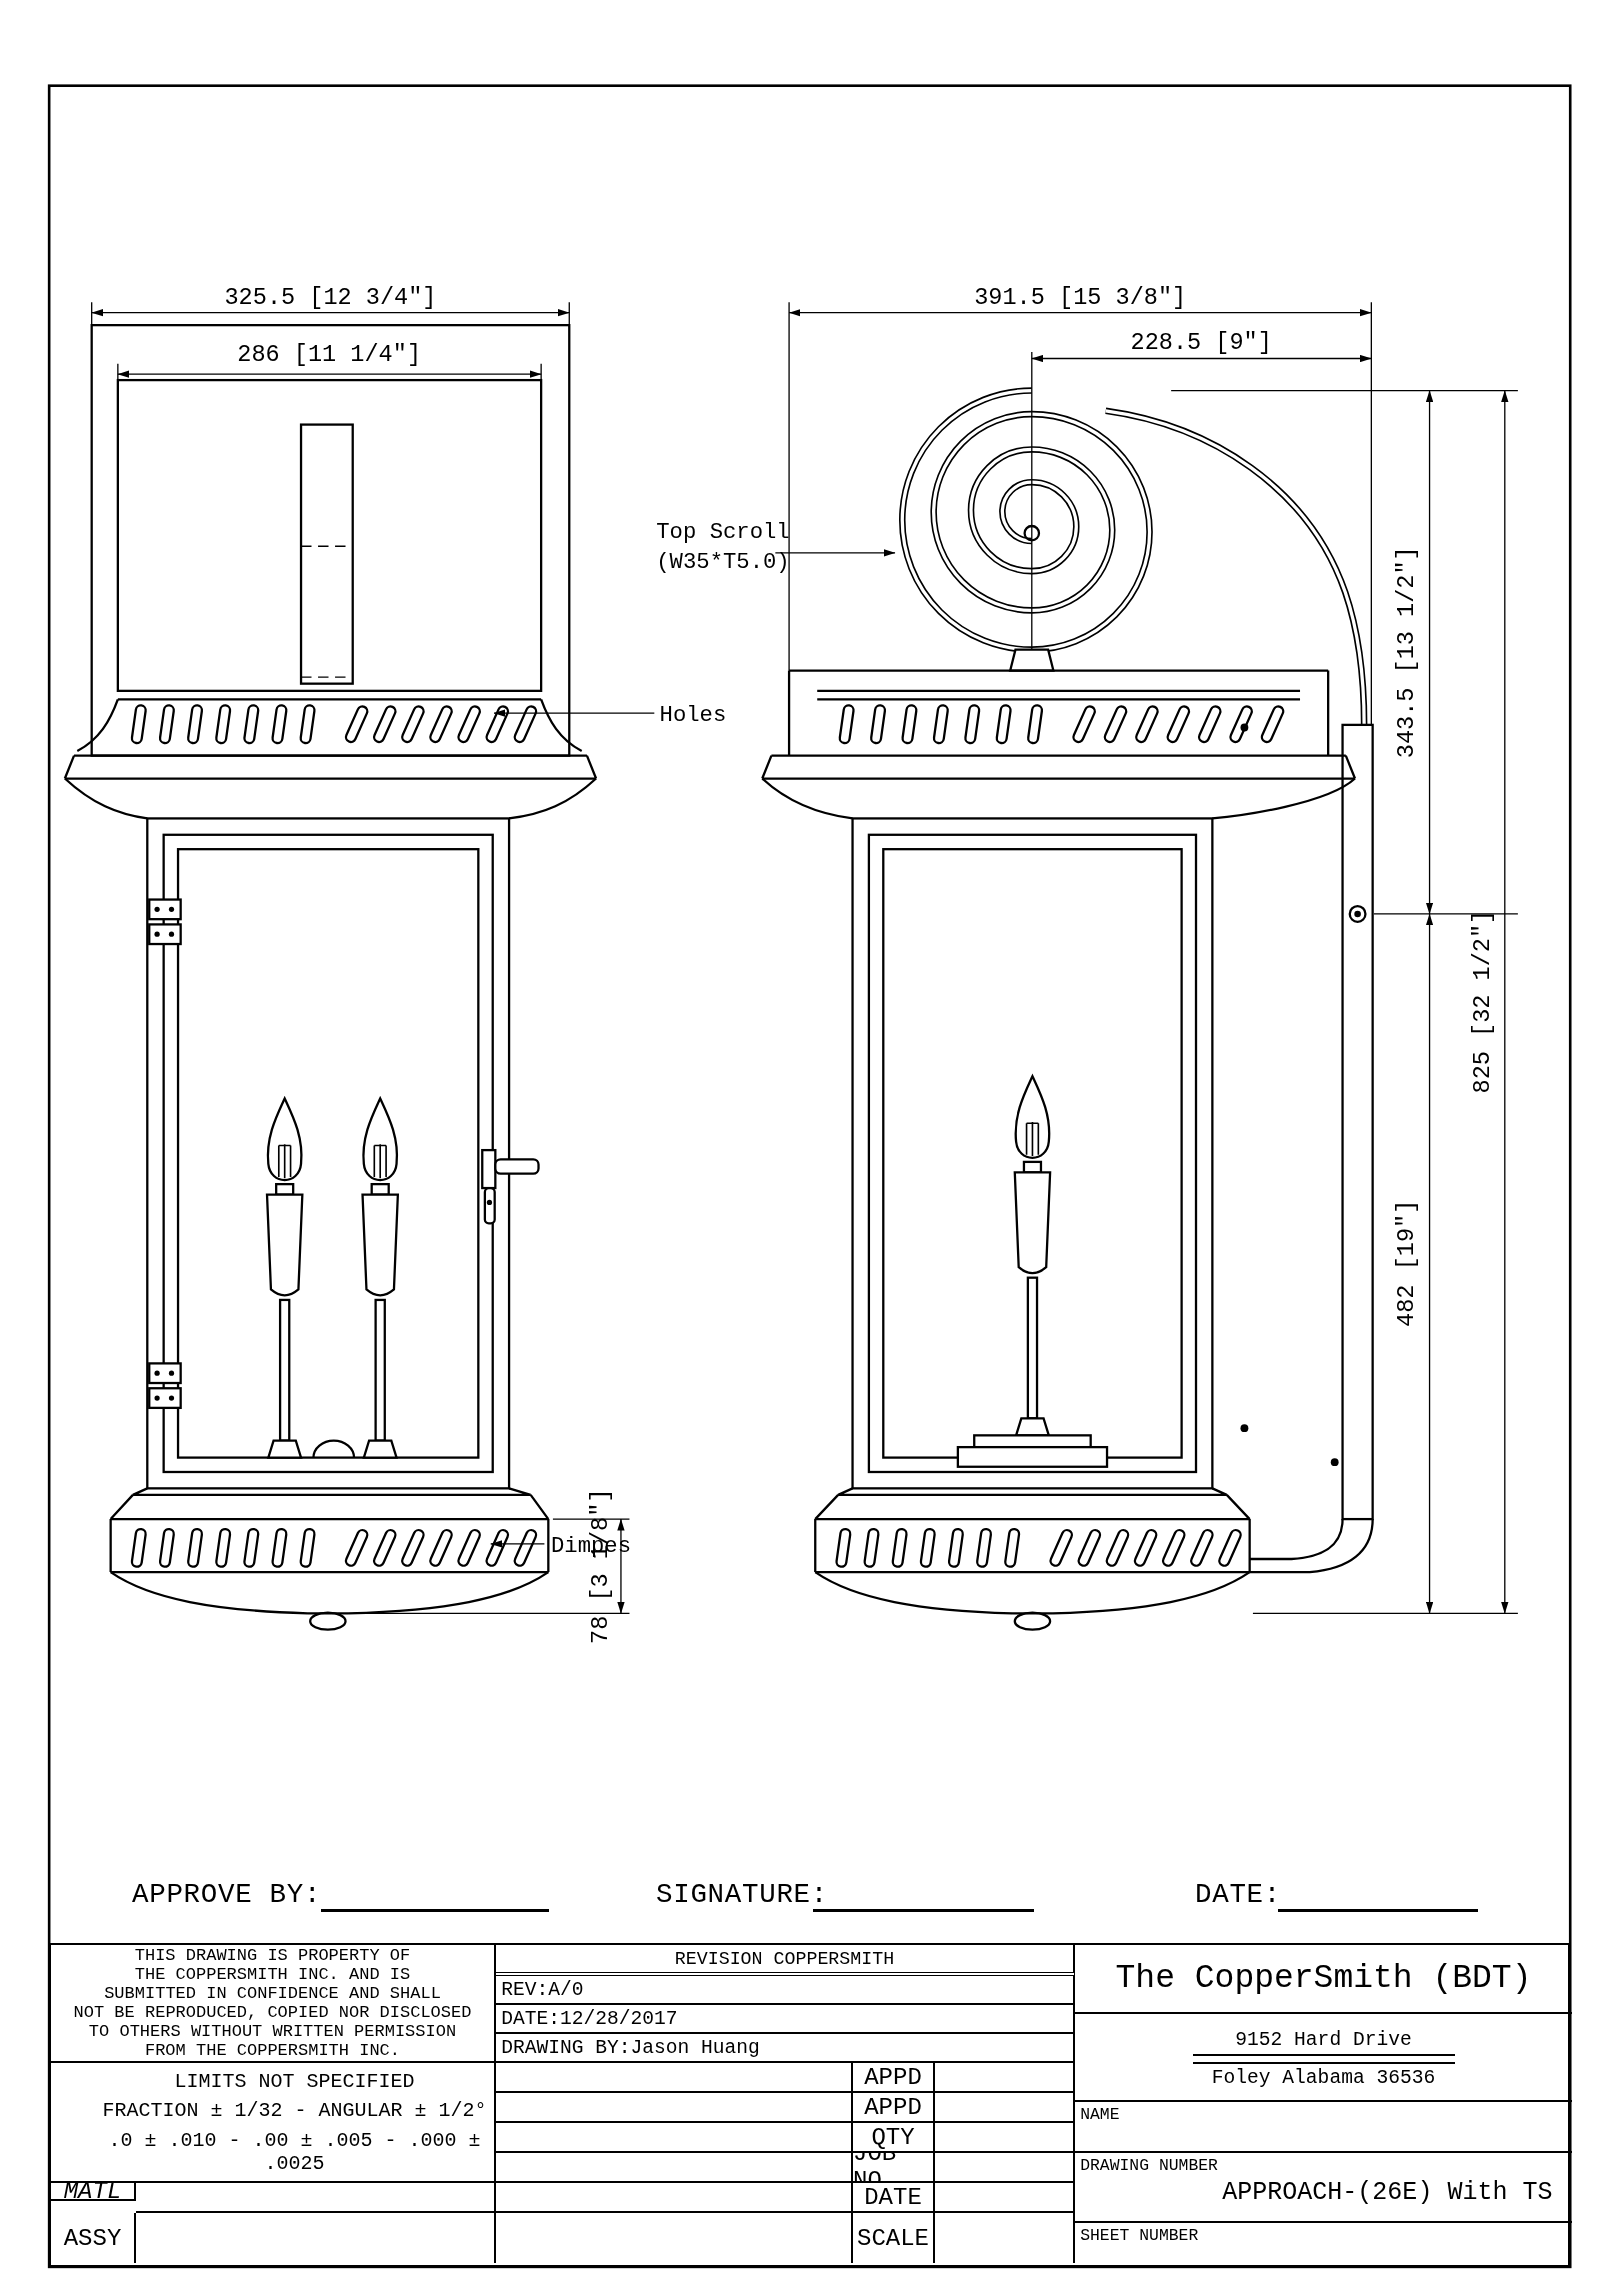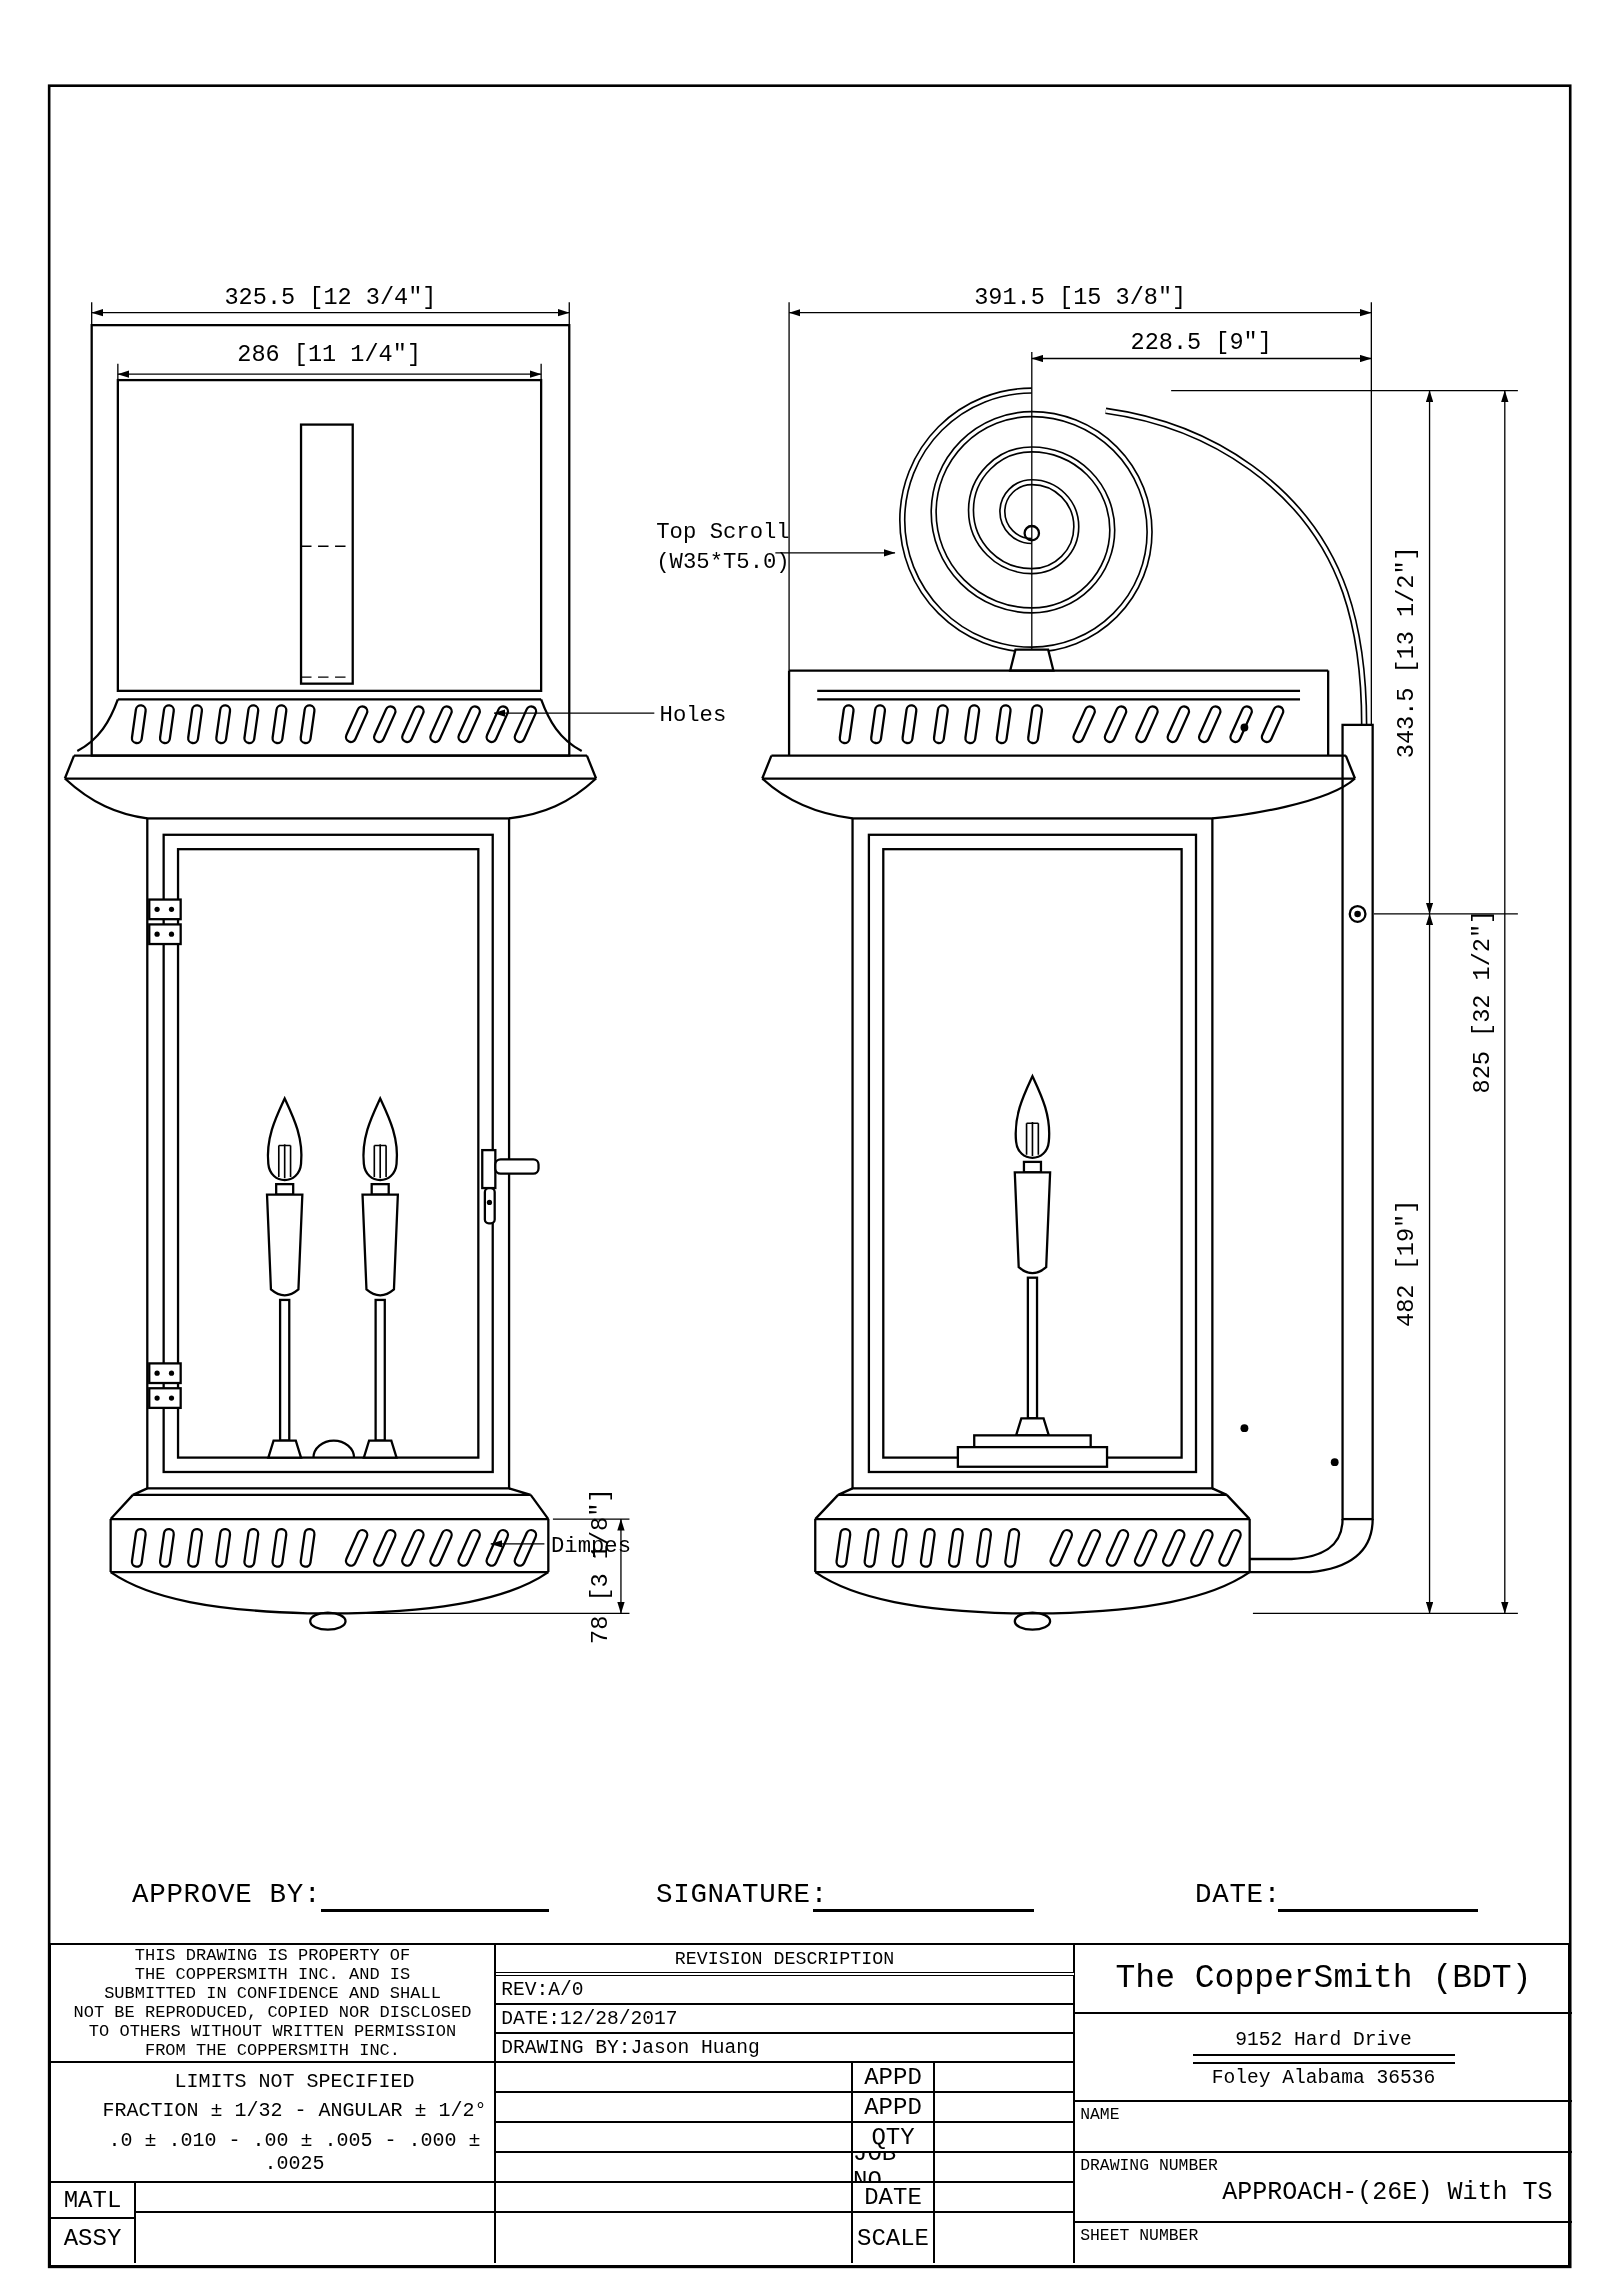--- a/index.html
+++ b/index.html
@@ -264,26 +264,26 @@
     <div>SUBMITTED IN CONFIDENCE AND SHALL</div>
     <div>NOT BE REPRODUCED, COPIED NOR DISCLOSED</div>
     <div>TO OTHERS WITHOUT WRITTEN PERMISSION</div>
     <div>FROM THE COPPERSMITH INC.</div>
   </div>
   <div class="cell br bb ctr lim" style="left:0;top:118px;width:445px;height:120px;justify-content:space-evenly;">
     <div>LIMITS NOT SPECIFIED</div>
     <div>FRACTION ± 1/32 - ANGULAR ± 1/2°</div>
     <div>.0 ± .010 - .00 ± .005 - .000 ± .0025</div>
   </div>
-  <div class="cell br bb rowlbl" style="left:0;top:238px;width:85px;height:36px;">MATL</div>
+  <div class="cell br bb rowlbl" style="left:0;top:238px;width:85px;height:18px;font-style:italic;">MATL</div>
   <div class="cell br bb" style="left:85px;top:238px;width:360px;height:30px;"></div>
   <div class="cell br rowlbl" style="left:0;top:268px;width:85px;height:50px;">ASSY</div>
   <div class="cell br" style="left:85px;top:268px;width:360px;height:50px;"></div>
 
-  <div class="cell br ctr" style="left:445px;top:0;width:579px;height:31px;border-bottom:4.6px double #000;font-size:18.3px;">REVISION DESCRIPTION</div>
+  <div class="cell br ctr" style="left:445px;top:0;width:579px;height:31px;border-bottom:4.6px double #000;font-size:18.3px;">REVISION COPPERSMITH</div>
   <div class="cell br bb revrow" style="left:445px;top:31px;width:579px;height:29px;">REV:A/0</div>
   <div class="cell br bb revrow" style="left:445px;top:60px;width:579px;height:29px;">DATE:12/28/2017</div>
   <div class="cell br bb revrow" style="left:445px;top:89px;width:579px;height:29px;">DRAWING BY:Jason Huang</div>
 
   <div class="cell br bb" style="left:445px;top:118px;width:357px;height:30px;"></div>
   <div class="cell br bb rowlbl" style="left:802px;top:118px;width:82px;height:30px;">APPD</div>
   <div class="cell br bb" style="left:883px;top:118px;width:141px;height:30px;"></div>
 
   <div class="cell br bb" style="left:445px;top:148px;width:357px;height:30px;"></div>
   <div class="cell br bb rowlbl" style="left:802px;top:148px;width:82px;height:30px;">APPD</div>

